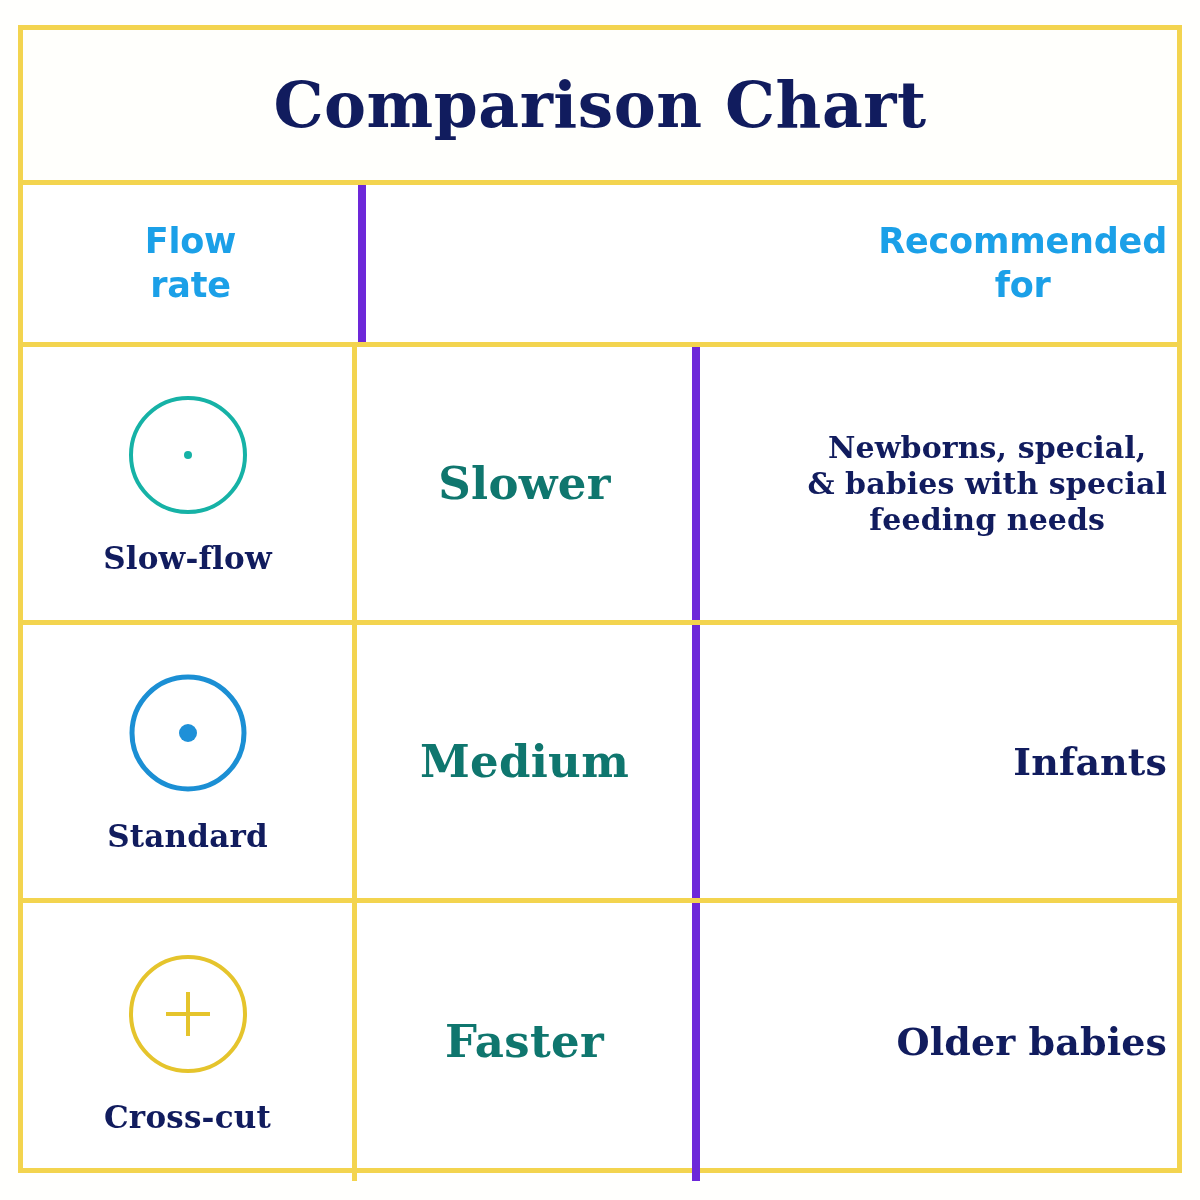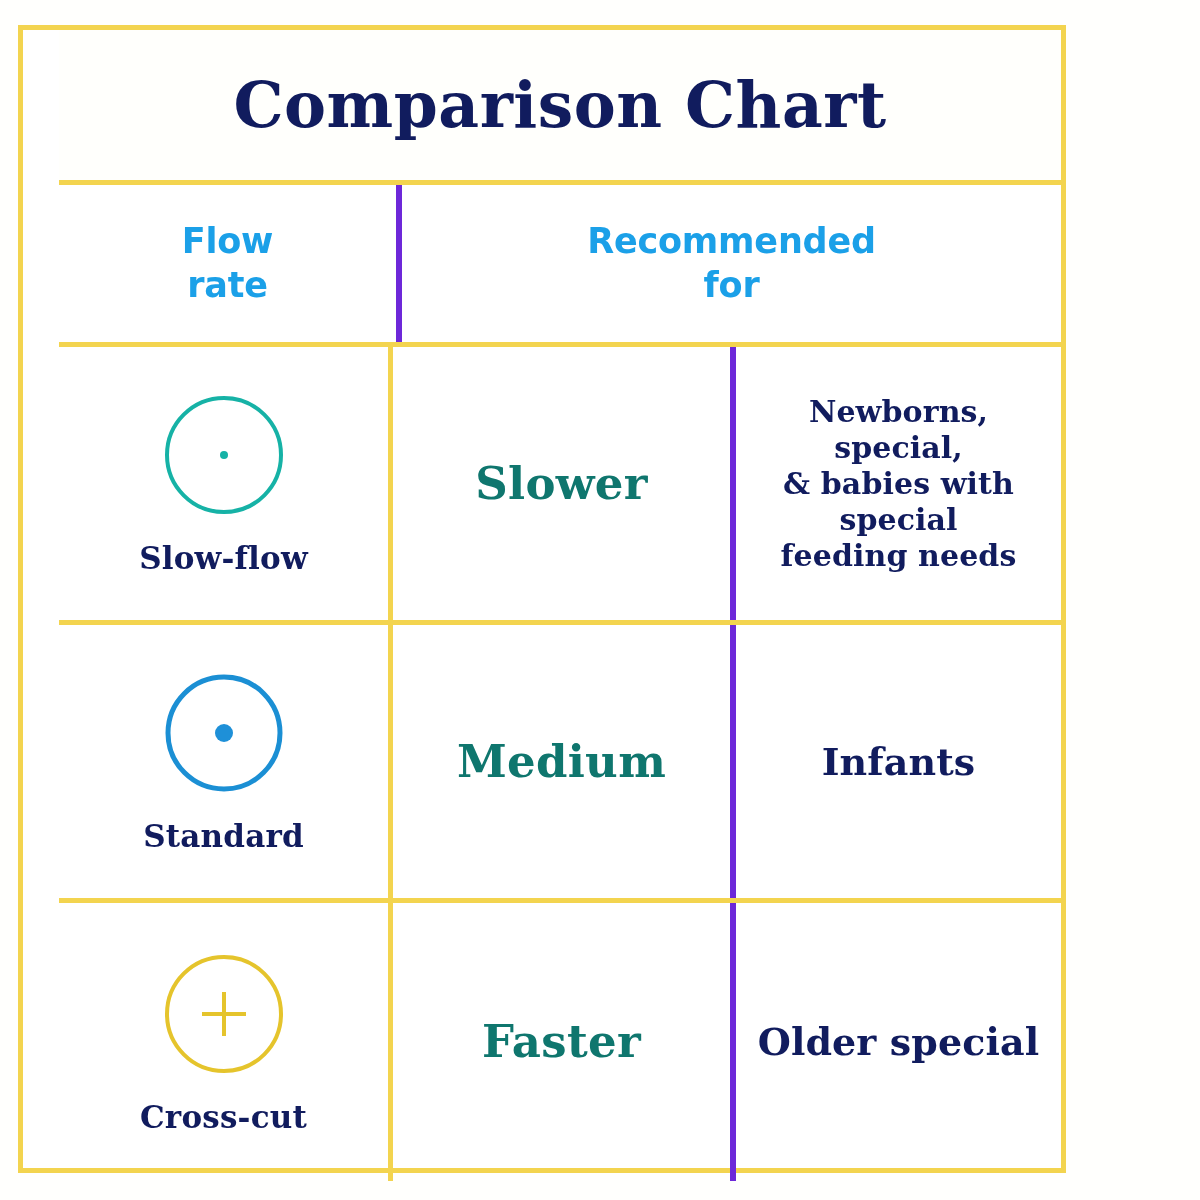--- a/index.html
+++ b/index.html
@@ -20,28 +20,27 @@
     height: 1200px;
     background: #fffffd;
     box-sizing: border-box;
   }
 
   
   .table-frame {
     position: absolute;
     left: 18px;
     top: 25px;
-    width: 1048px;
+    width: 1164px;
     height: 1148px;
     border: 5px solid #f3d44f;
     box-sizing: border-box;
     background: #ffffff;
     display: flex;
     flex-direction: column;
-    padding-left: 36px;
   }
 
   
   .title-row {
     height: 150px;
     min-height: 150px;
     display: flex;
     align-items: center;
     justify-content: center;
     border-bottom: 5px solid #f3d44f;
@@ -67,22 +66,22 @@
 
   .cell {
     box-sizing: border-box;
     display: flex;
     align-items: center;
     justify-content: center;
     text-align: center;
     padding: 4px 10px;
   }
   .col-1 { width: 334px; min-width: 334px; border-right: 5px solid #f3d44f; }
-  .col-2 { width: 343px; min-width: 343px; border-right: 6px solid #6d28d9; }
-  .col-3 { flex: 1 1 auto; }
+  .col-2 { width: 343px; min-width: 343px; border-right: 8px solid #6d28d9; }
+  .col-3 { flex: 1 1 auto; justify-content: flex-end; }
 
   
   .header-row { height: 162px; min-height: 162px; }
   .header-text {
     font-family: "DejaVu Sans", "Liberation Sans", sans-serif;
     font-weight: bold;
     font-size: 35px;
     line-height: 1.25;
     color: #1ba0e8;
     letter-spacing: -0.2px;
@@ -206,19 +205,19 @@
             <line x1="40" y1="62" x2="84" y2="62" stroke="#e5c42c" stroke-width="4"></line>
           </svg>
         </div>
         <div class="nipple-label">Cross-cut</div>
       </div>
       <div class="cell col-2">
         <div class="flow-text">Faster</div>
       </div>
       <div class="cell col-3">
         <div class="rec-text big">
-          <span class="ln">Older special</span>
+          <span class="ln">Older babies</span>
         </div>
       </div>
     </div>
 
   </div>
 </div>
 
 </body></html>

